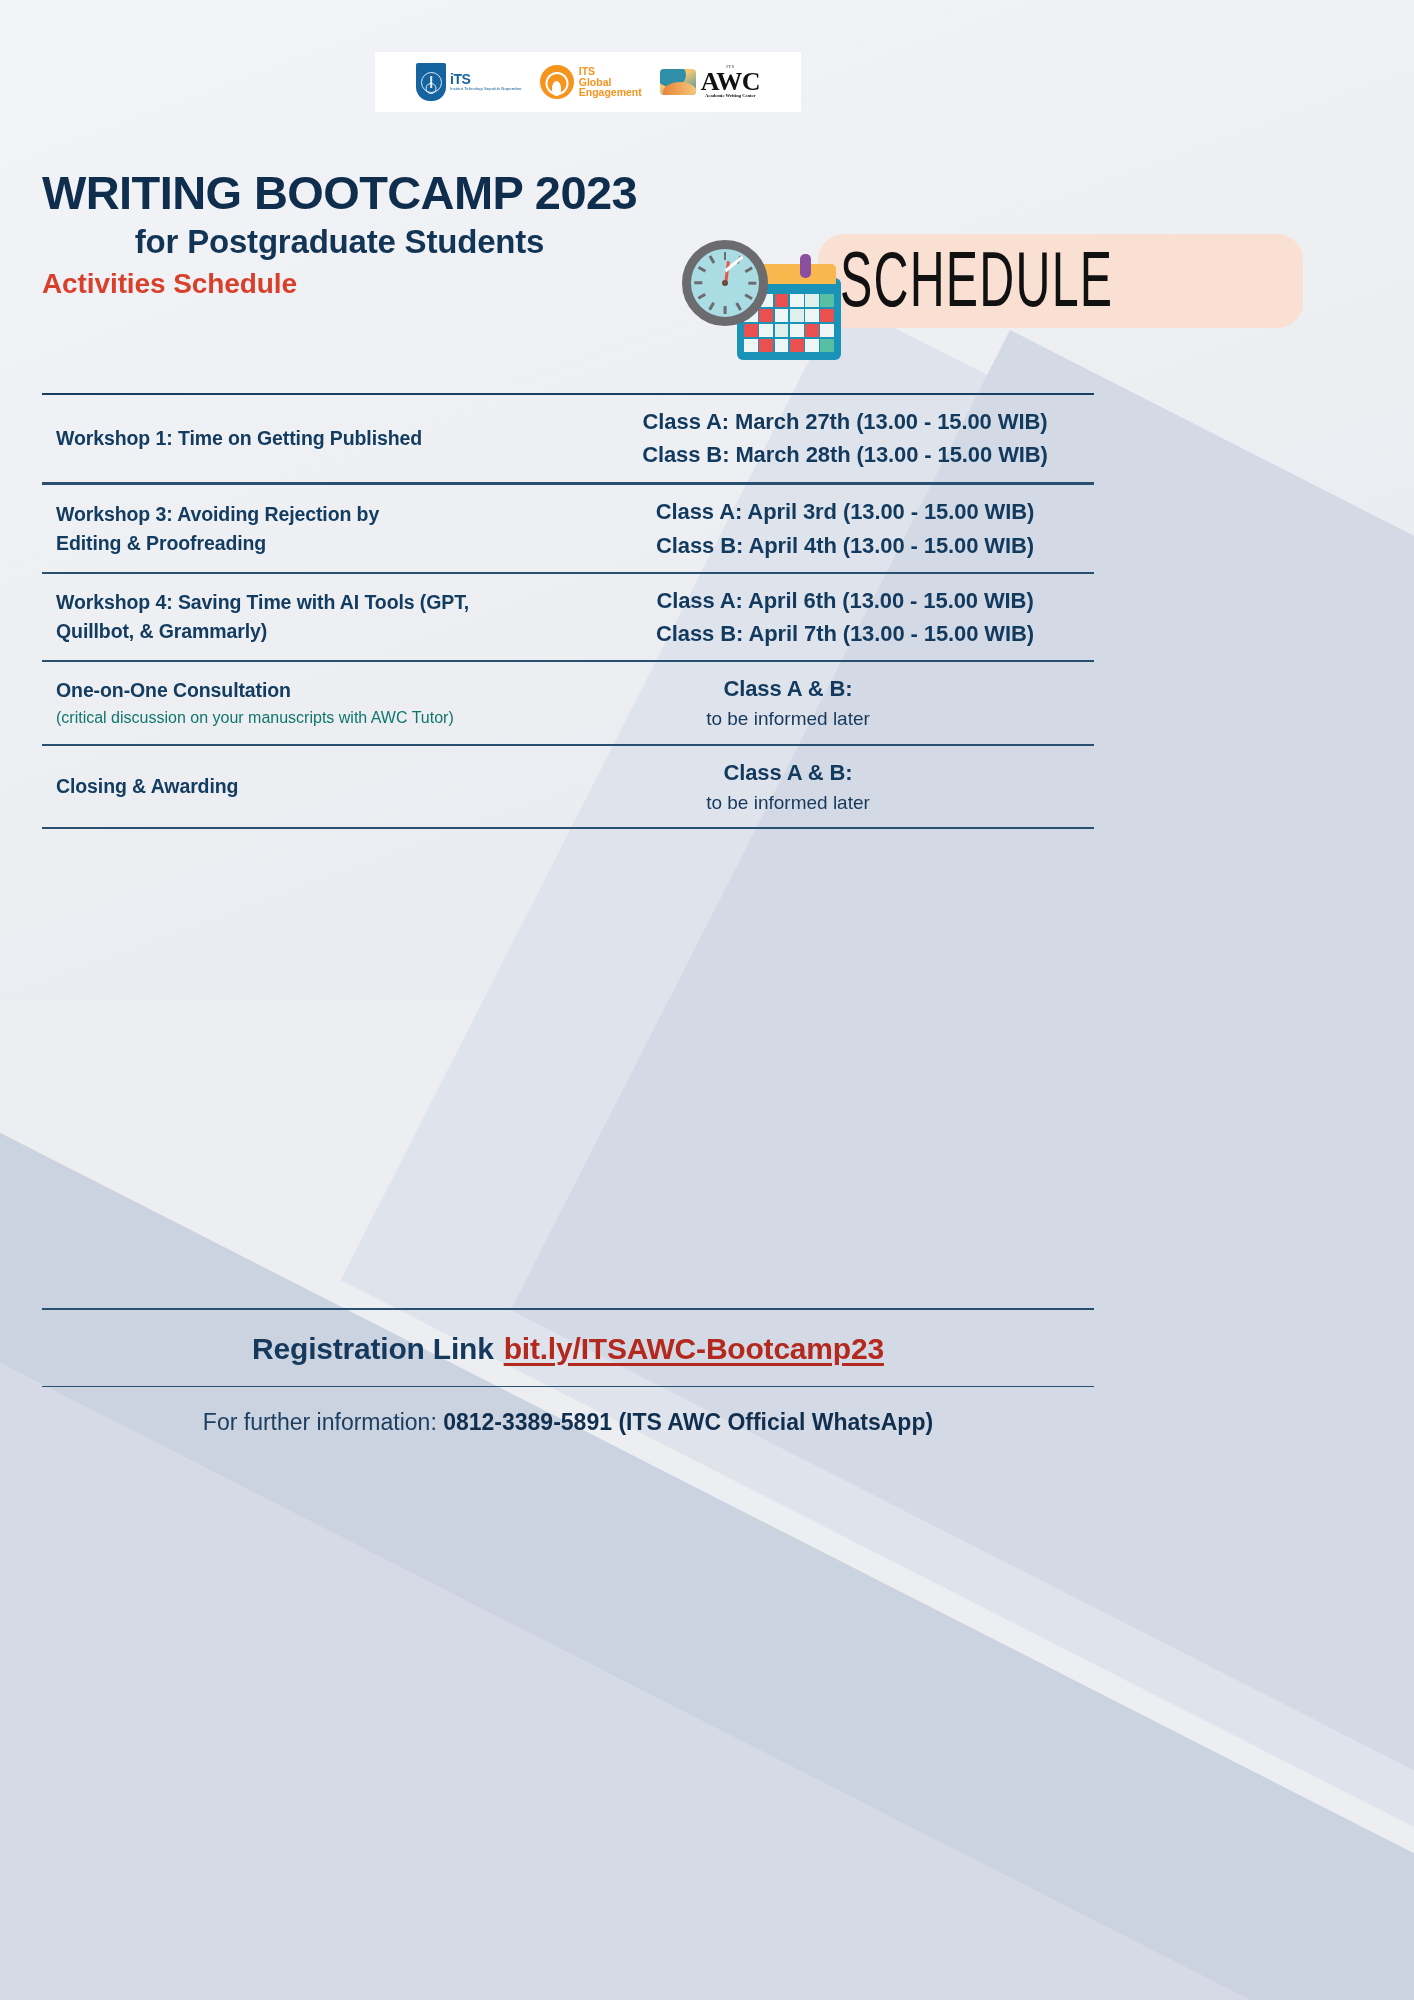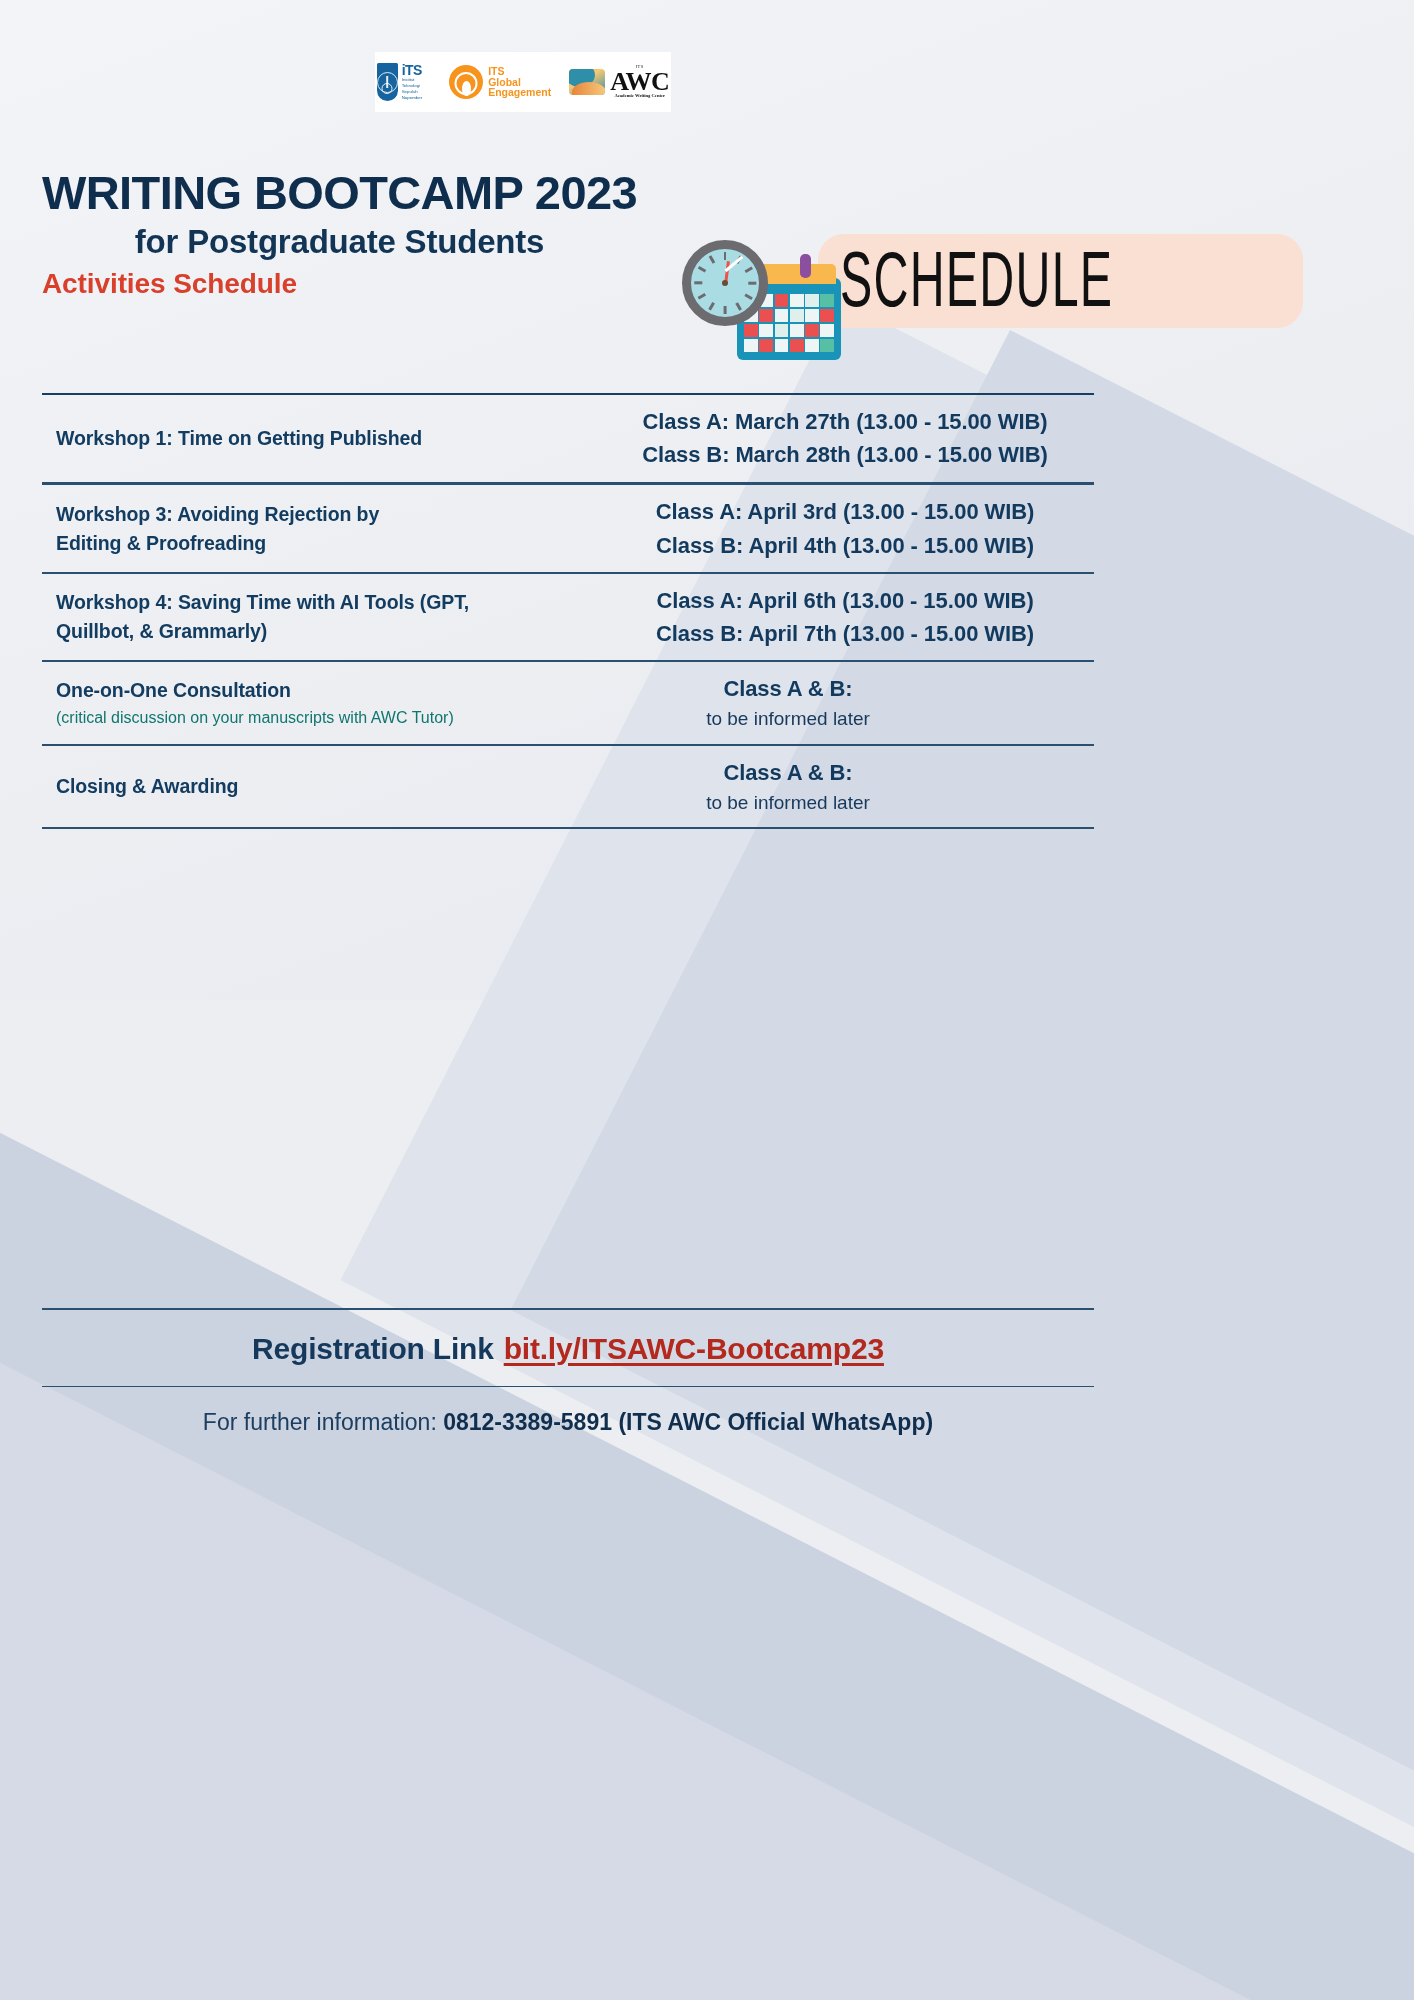--- a/index.html
+++ b/index.html
@@ -56,21 +56,21 @@
     background: linear-gradient(160deg, #f2f4f7 0%, #eceef2 55%, #e6e9ef 100%);
   }
 
   
   .content { position: relative; z-index: 2; }
 
   
   .logo-band {
     position: absolute;
     left: 375px; top: 52px;
-    width: 296px; height: 60px;
+    width: 426px; height: 60px;
     background: #ffffff;
     display: flex;
     align-items: center;
     justify-content: center;
     gap: 18px;
     padding: 0 12px;
   }
   .logo-its { display: flex; align-items: center; gap: 4px; }
   .its-shield {
     width: 30px; height: 38px;

